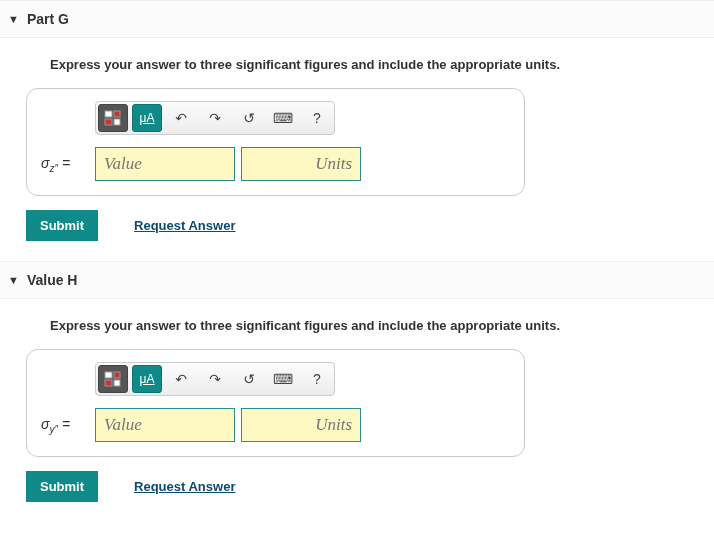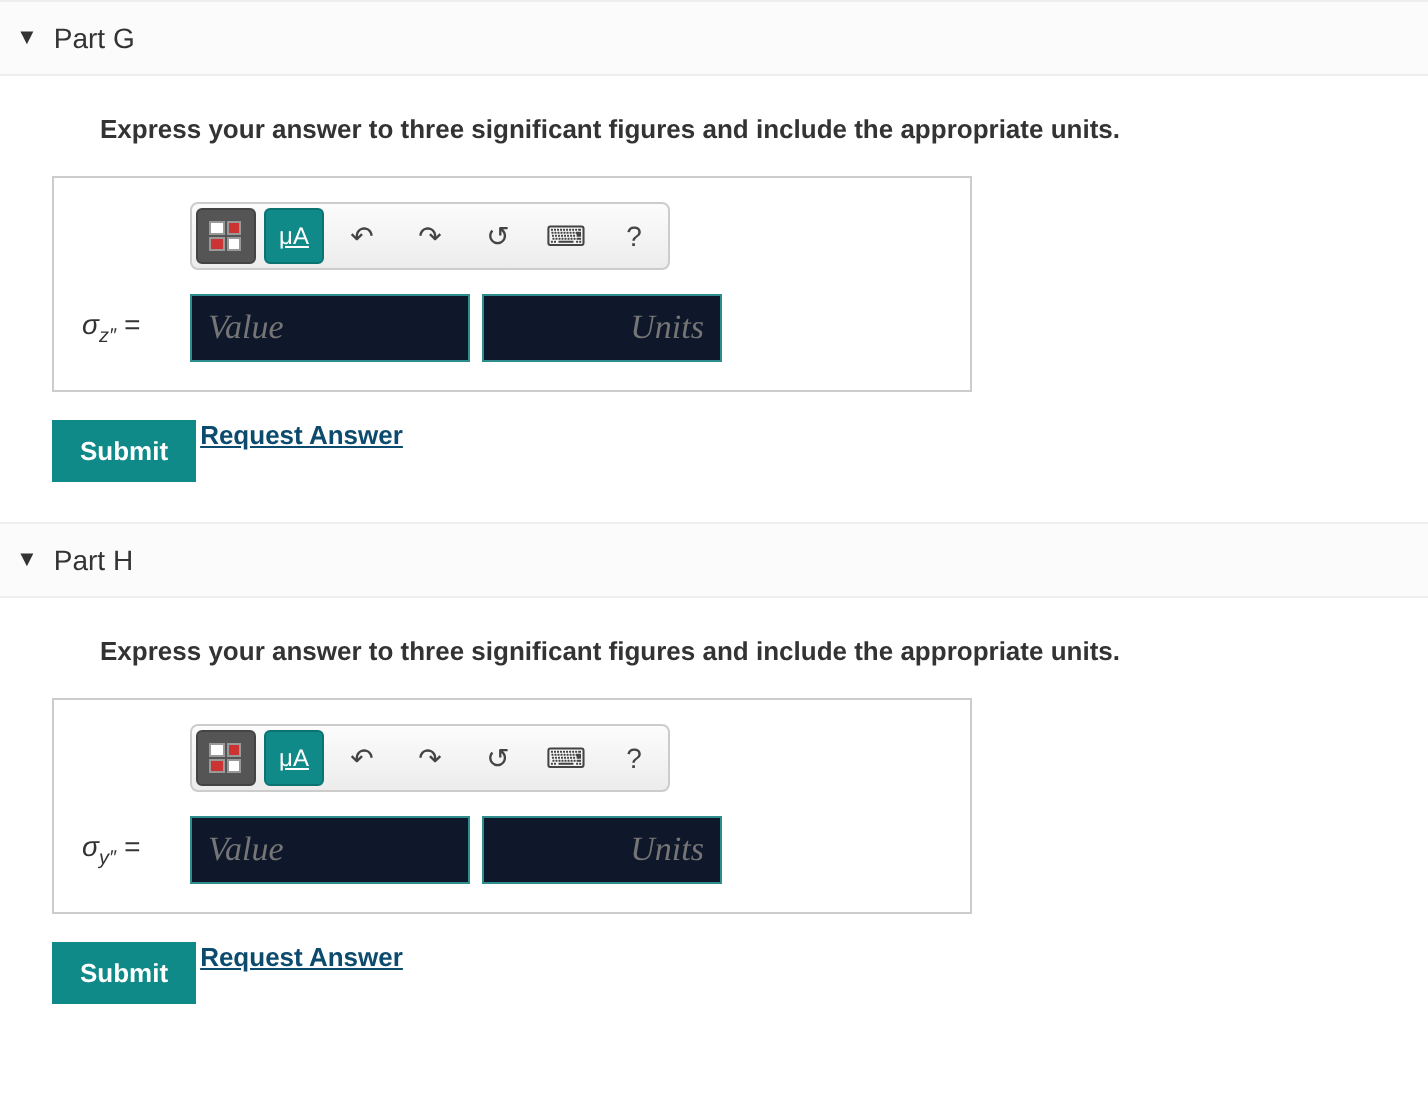--- a/index.html
+++ b/index.html
@@ -14,29 +14,29 @@
   .part-header {
     background: #fbfbfb;
     border-top: 1px solid #eee;
     border-bottom: 1px solid #eee;
     padding: 10px 8px 10px 8px;
     display: flex;
     align-items: center;
     gap: 8px;
   }
   .part-header .caret { font-size: 11px; }
-  .part-header .title { font-weight: normal; font-size: 14px; }
+  .part-header .title { font-weight: bold; font-size: 14px; }
   .part-body { padding: 18px 26px 0 26px; }
   .prompt { margin-bottom: 10px; color: #333; line-height: 1.4; }
   .instruct { font-weight: bold; margin-bottom: 14px; line-height: 1.4; padding-left: 24px; }
   .answer-box {
     border: 1px solid #ccc;
-    border-radius: 0;
+    border-radius: 12px;
     padding: 12px 14px 14px 14px;
-    width: 460px;
+    width: 499px;
     background: #fff;
   }
   .toolbar {
     background: linear-gradient(#fcfcfc,#ececec);
     border: 1px solid #ccc;
     border-radius: 4px;
     display: inline-flex;
     align-items: center;
     padding: 2px;
     gap: 4px;
@@ -59,25 +59,25 @@
   .var-label sub { font-size: 10px; font-style: italic; }
   .field {
     border: 1px solid #2e8e8d;
     height: 34px;
     padding: 0 8px;
     font-size: 17px;
     font-style: italic;
     color: #8f8f8f;
     font-family: Georgia, 'Times New Roman', serif;
     outline: none;
-    background:#0f172a;
+    background:#fef9c3;
   }
   .field.value { width: 140px; }
   .field.units { width: 120px; text-align: right; }
-  .action-row { margin-top: 14px; display:flex; gap:2px; }
+  .action-row { margin-top: 14px; display:flex; align-items:center; gap:36px; }
   .submit-btn {
     background:#0f8a89;
     color:#fff;
     border:none;
     font-weight:bold;
     font-size:13px;
     padding: 8px 14px;
     cursor:pointer;
   }
   .request-link {
@@ -130,21 +130,21 @@
     <div class="action-row">
       <button class="submit-btn">Submit</button>
       <a class="request-link">Request Answer</a>
     </div>
   </div>
 </div>
 
 <div class="part-block">
   <div class="part-header">
     <span class="caret">▼</span>
-    <span class="title">Part H</span>
+    <span class="title">Value H</span>
   </div>
   <div class="part-body">
     <p class="instruct">Express your answer to three significant figures and include the appropriate units.</p>
 
     <div class="answer-box">
       <div class="toolbar">
         <div class="tool-btn dark">
           <svg width="18" height="16">
               <rect x="1" y="1" width="7" height="6" fill="#fff" stroke="#999"></rect>
               <rect x="10" y="1" width="6" height="6" fill="#c33" stroke="#999"></rect>

